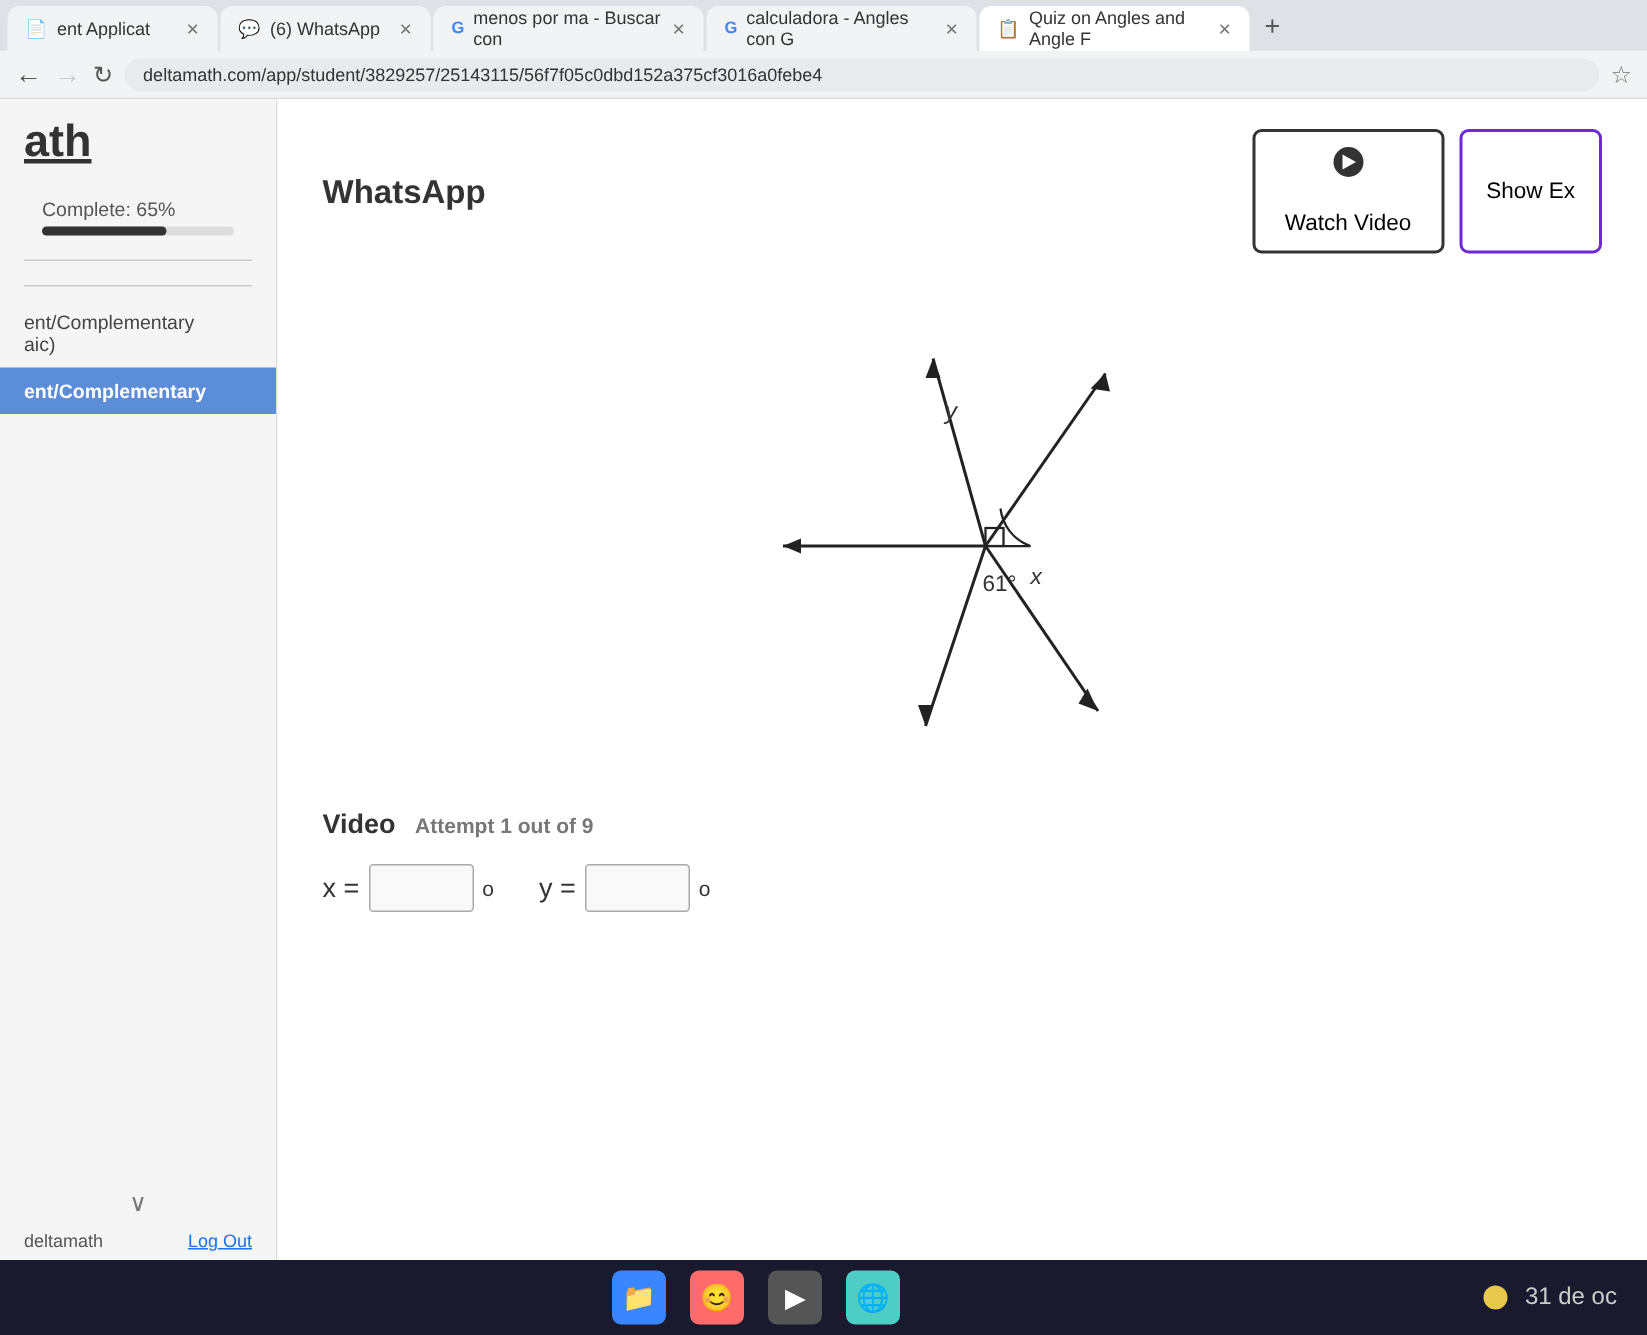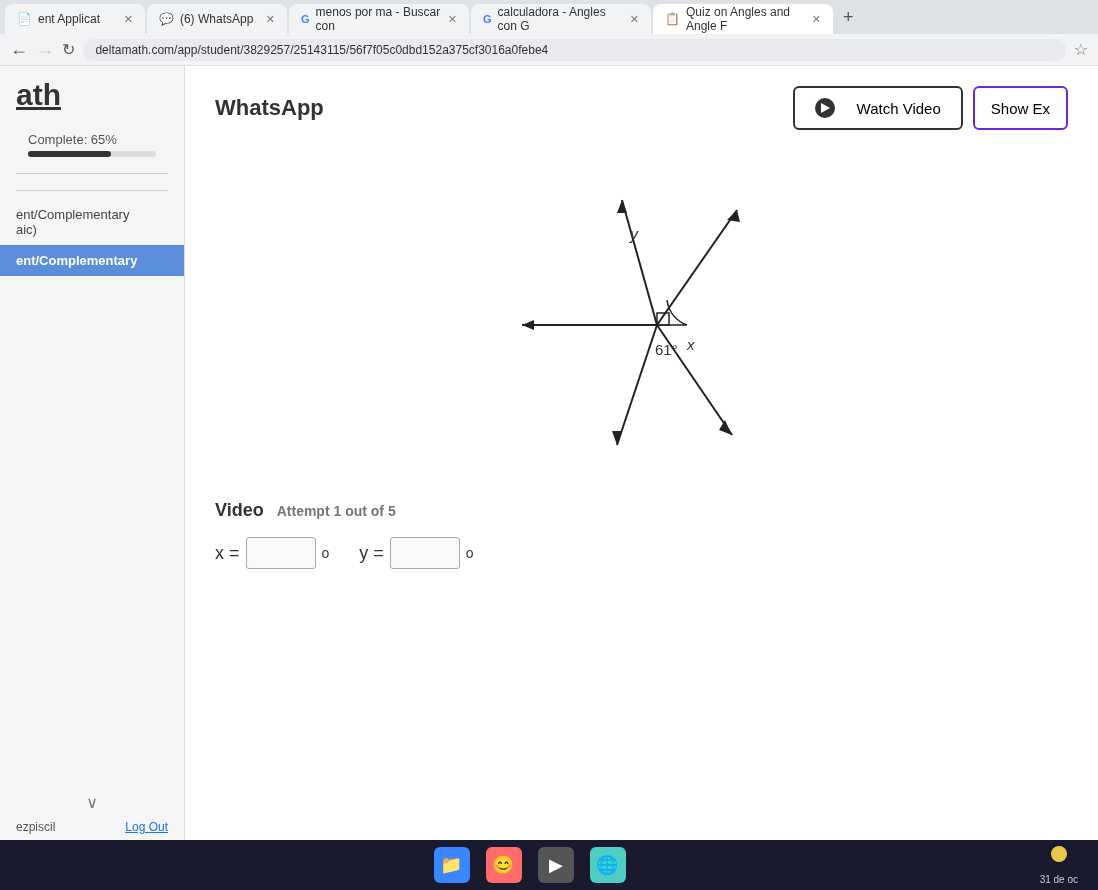--- a/index.html
+++ b/index.html
@@ -166,20 +166,21 @@
     .watch-video-btn {
       background: #fff;
       border: 2px solid #333;
       border-radius: 6px;
       padding: 10px 20px;
       font-size: 15px;
       cursor: pointer;
       display: flex;
       align-items: center;
       gap: 22px;
+      flex-direction: column;
     }
     .play-icon {
       width: 20px;
       height: 20px;
       background: #333;
       border-radius: 50%;
       display: flex;
       align-items: center;
       justify-content: center;
     }
@@ -283,23 +284,22 @@
       display: flex;
       align-items: center;
       justify-content: center;
       font-size: 20px;
       cursor: pointer;
     }
     .taskbar-right {
       display: flex;
       align-items: center;
       gap: 12px;
-      font-size: 10px;
+      font-size: 16px;
       color: #ccc;
-      flex-direction: column;
     }
     .taskbar-circle {
       width: 16px;
       height: 16px;
       background: #e8c84a;
       border-radius: 50%;
     }
   </style>
 </head>
 <body>
@@ -356,21 +356,21 @@
     <hr class="sidebar-divider">
     <hr class="sidebar-divider">
 
     <div class="sidebar-item" style="white-space:pre-line;">ent/Complementary
 aic)</div>
     <div class="sidebar-item active">ent/Complementary</div>
 
     <div class="sidebar-bottom">
       <div class="sidebar-chevron">∨</div>
       <div style="display:flex;justify-content:space-between;align-items:center;">
-        <span class="sidebar-user">ezpiscil</span>
+        <span class="sidebar-user">deltamath</span>
         <span class="sidebar-logout">Log Out</span>
       </div>
     </div>
   </div>
 
   <div class="main-content">
 
     <div class="content-header">
       <h2 class="question-title">WhatsApp</h2>
       <div class="header-buttons">
@@ -411,21 +411,21 @@
 
         <text x="148" y="90" font-size="16" font-style="italic" fill="#333">y</text>
         <text x="173" y="205" font-size="15" fill="#333">61°</text>
         <text x="205" y="200" font-size="15" font-style="italic" fill="#333">x</text>
       </svg>
     </div>
 
     <div class="answer-section">
       <div class="answer-header">
         <span>Video</span>
-        <span class="attempt-text">Attempt 1 out of 5</span>
+        <span class="attempt-text">Attempt 1 out of 9</span>
       </div>
       <div class="answer-inputs">
         <div class="input-group">
           <span>x =</span>
           <input class="angle-input" type="text" style="">
           <sup class="degree-sup">o</sup>
         </div>
         <div class="input-group">
           <span>y =</span>
           <input class="angle-input" type="text" style="">

